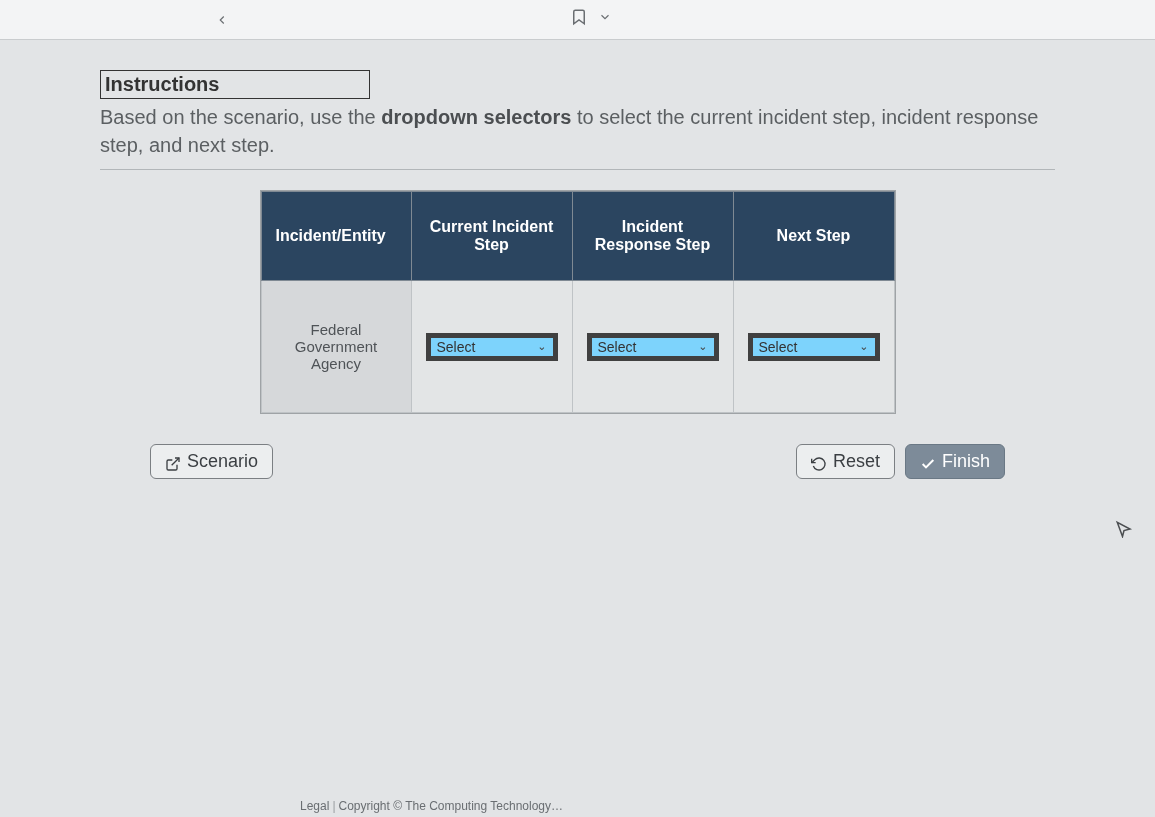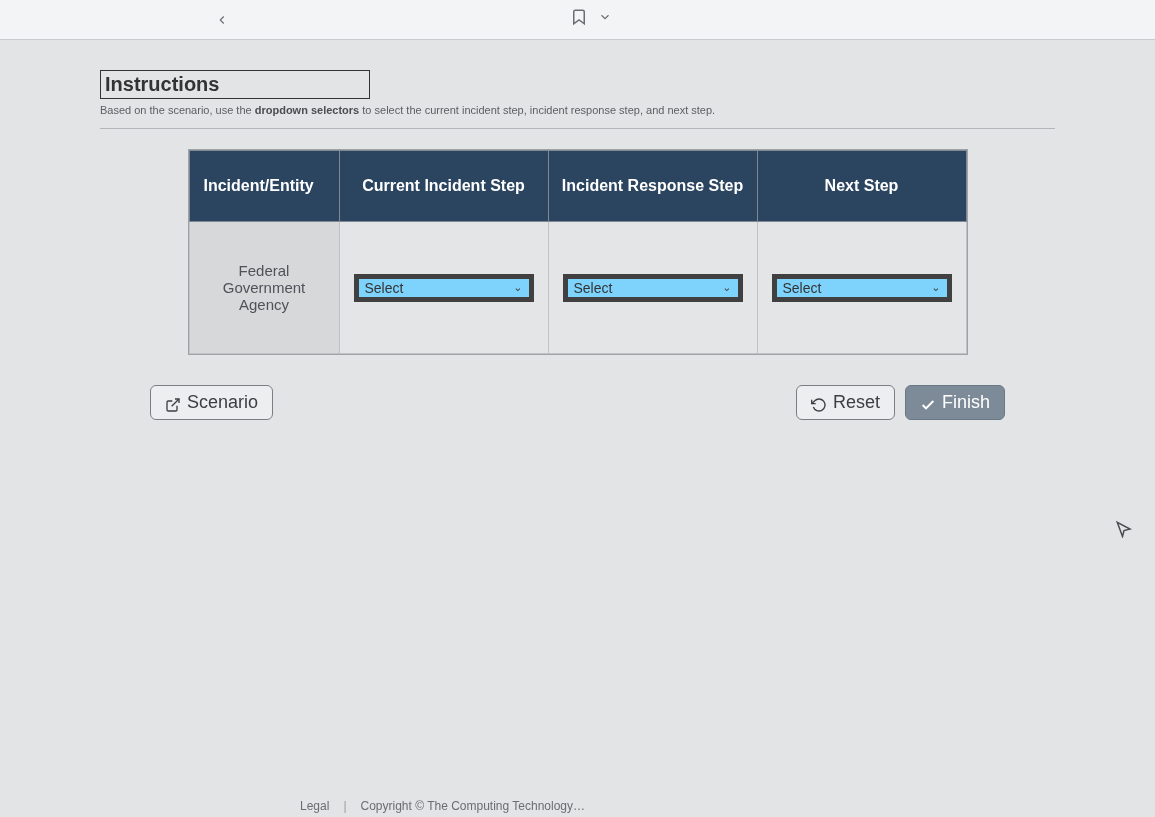--- a/index.html
+++ b/index.html
@@ -45,35 +45,35 @@
   }
   .instructions-title {
     display: inline-block;
     border: 1px solid #333;
     padding: 2px 150px 2px 4px;
     font-size: 20px;
     font-weight: 700;
     color: #333;
   }
   .instructions-text {
-    font-size: 11px;
+    font-size: 20px;
     color: #5b5f62;
     margin-top: 4px;
     line-height: 1.4;
   }
   .instructions-text b { font-weight: 700; color:#4b4e51;}
   .hr {
     border: none;
     border-top: 1px solid #b2b6b9;
     margin: 8px 100px 20px 100px;
   }
 
   .table-wrap {
     margin: 0 auto;
-    width: 780px;
+    width: 636px;
     border: 1px solid #9fa3a6;
     background: #dcdedf;
   }
   table {
     width: 100%;
     border-collapse: collapse;
     table-layout: fixed;
   }
   th {
     background: #2b4560;
@@ -140,21 +140,21 @@
   }
   .right-group { display:flex; gap:10px; }
 
   .footer {
     position: absolute;
     bottom: 4px;
     left: 300px;
     font-size: 12px;
     color: #6a6e72;
     display:flex;
-    gap:14px;
+    gap:3px;
     align-items:center;
   }
   .footer .divider { color:#9b9fa2; }
 
   .cursor-icon {
     position: absolute;
     right: 22px;
     top: 520px;
     color: #4b4e51;
   }

